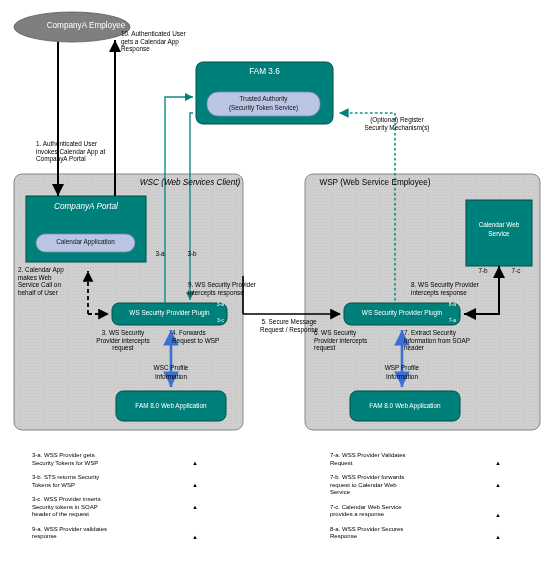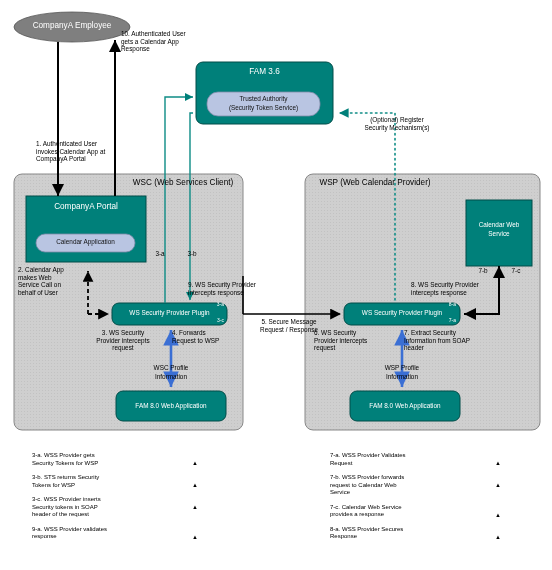--- a/index.html
+++ b/index.html
@@ -87,30 +87,30 @@
     <line x1="243" y1="314" x2="243" y2="276" stroke="#000" stroke-width="1.6"></line>
 
     <line x1="171" y1="330" x2="171" y2="387" stroke="#3b6fd4" stroke-width="2.6" marker-start="url(#arrBlueBack)" marker-end="url(#arrBlue)"></line>
 
     <line x1="402" y1="330" x2="402" y2="387" stroke="#3b6fd4" stroke-width="2.6" marker-start="url(#arrBlueBack)" marker-end="url(#arrBlue)"></line>
 
     <path d="M499,266 L499,314 L464,314" fill="none" stroke="#000" stroke-width="2" marker-end="url(#arrBlack)"></path>
     <line x1="499" y1="290" x2="499" y2="266" stroke="#000" stroke-width="2" marker-end="url(#arrBlack)"></line>
   </svg>
 
-  <div class="lbl ttl white ctr" style="left:15px;top:21px;width:114px;">CompanyA Employee</div>
+  <div class="lbl ttl white ctr" style="left:29px;top:21px;width:114px;">CompanyA Employee</div>
 
   <div class="lbl ttl white ctr" style="left:200px;top:67px;width:129px;">FAM 3.6</div>
   <div class="lbl step dark ctr" style="left:209px;top:95px;width:109px;">Trusted Authority</div>
   <div class="lbl step dark ctr" style="left:209px;top:104px;width:109px;">(Security Token Service)</div>
 
-  <div class="lbl ttl ctr" style="left:124px;top:178px;width:118px;">WSC (Web Services Client)</div>
-  <div class="lbl ttl ctr" style="left:310px;top:178px;width:130px;">WSP (Web Calendar Provider)</div>
-
-  <div class="lbl ttl white ctr" style="left:28px;top:202px;width:116px;">CompanyA Portal</div>
+  <div class="lbl ttl ctr" style="left:131px;top:178px;width:118px;font-style:italic;">WSC (Web Services Client)</div>
+  <div class="lbl ttl ctr" style="left:310px;top:178px;width:130px;">WSP (Web Service Employee)</div>
+
+  <div class="lbl ttl white ctr" style="left:28px;top:202px;width:116px;font-style:italic;">CompanyA Portal</div>
   <div class="lbl step dark ctr" style="left:37px;top:238px;width:97px;">Calendar Application</div>
 
   <div class="lbl step white ctr" style="left:113px;top:309px;width:113px;">WS Security  Provider Plugin</div>
   <div class="lbl tiny white rt" style="left:186px;top:302px;width:38px;">3-a</div>
   <div class="lbl tiny white rt" style="left:186px;top:318px;width:38px;">3-c</div>
 
   <div class="lbl step white ctr" style="left:118px;top:402px;width:106px;">FAM 8.0 Web Application</div>
 
   <div class="lbl step white ctr" style="left:345px;top:309px;width:114px;">WS Security  Provider Plugin</div>
   <div class="lbl tiny white rt" style="left:418px;top:302px;width:38px;">8-a</div>

